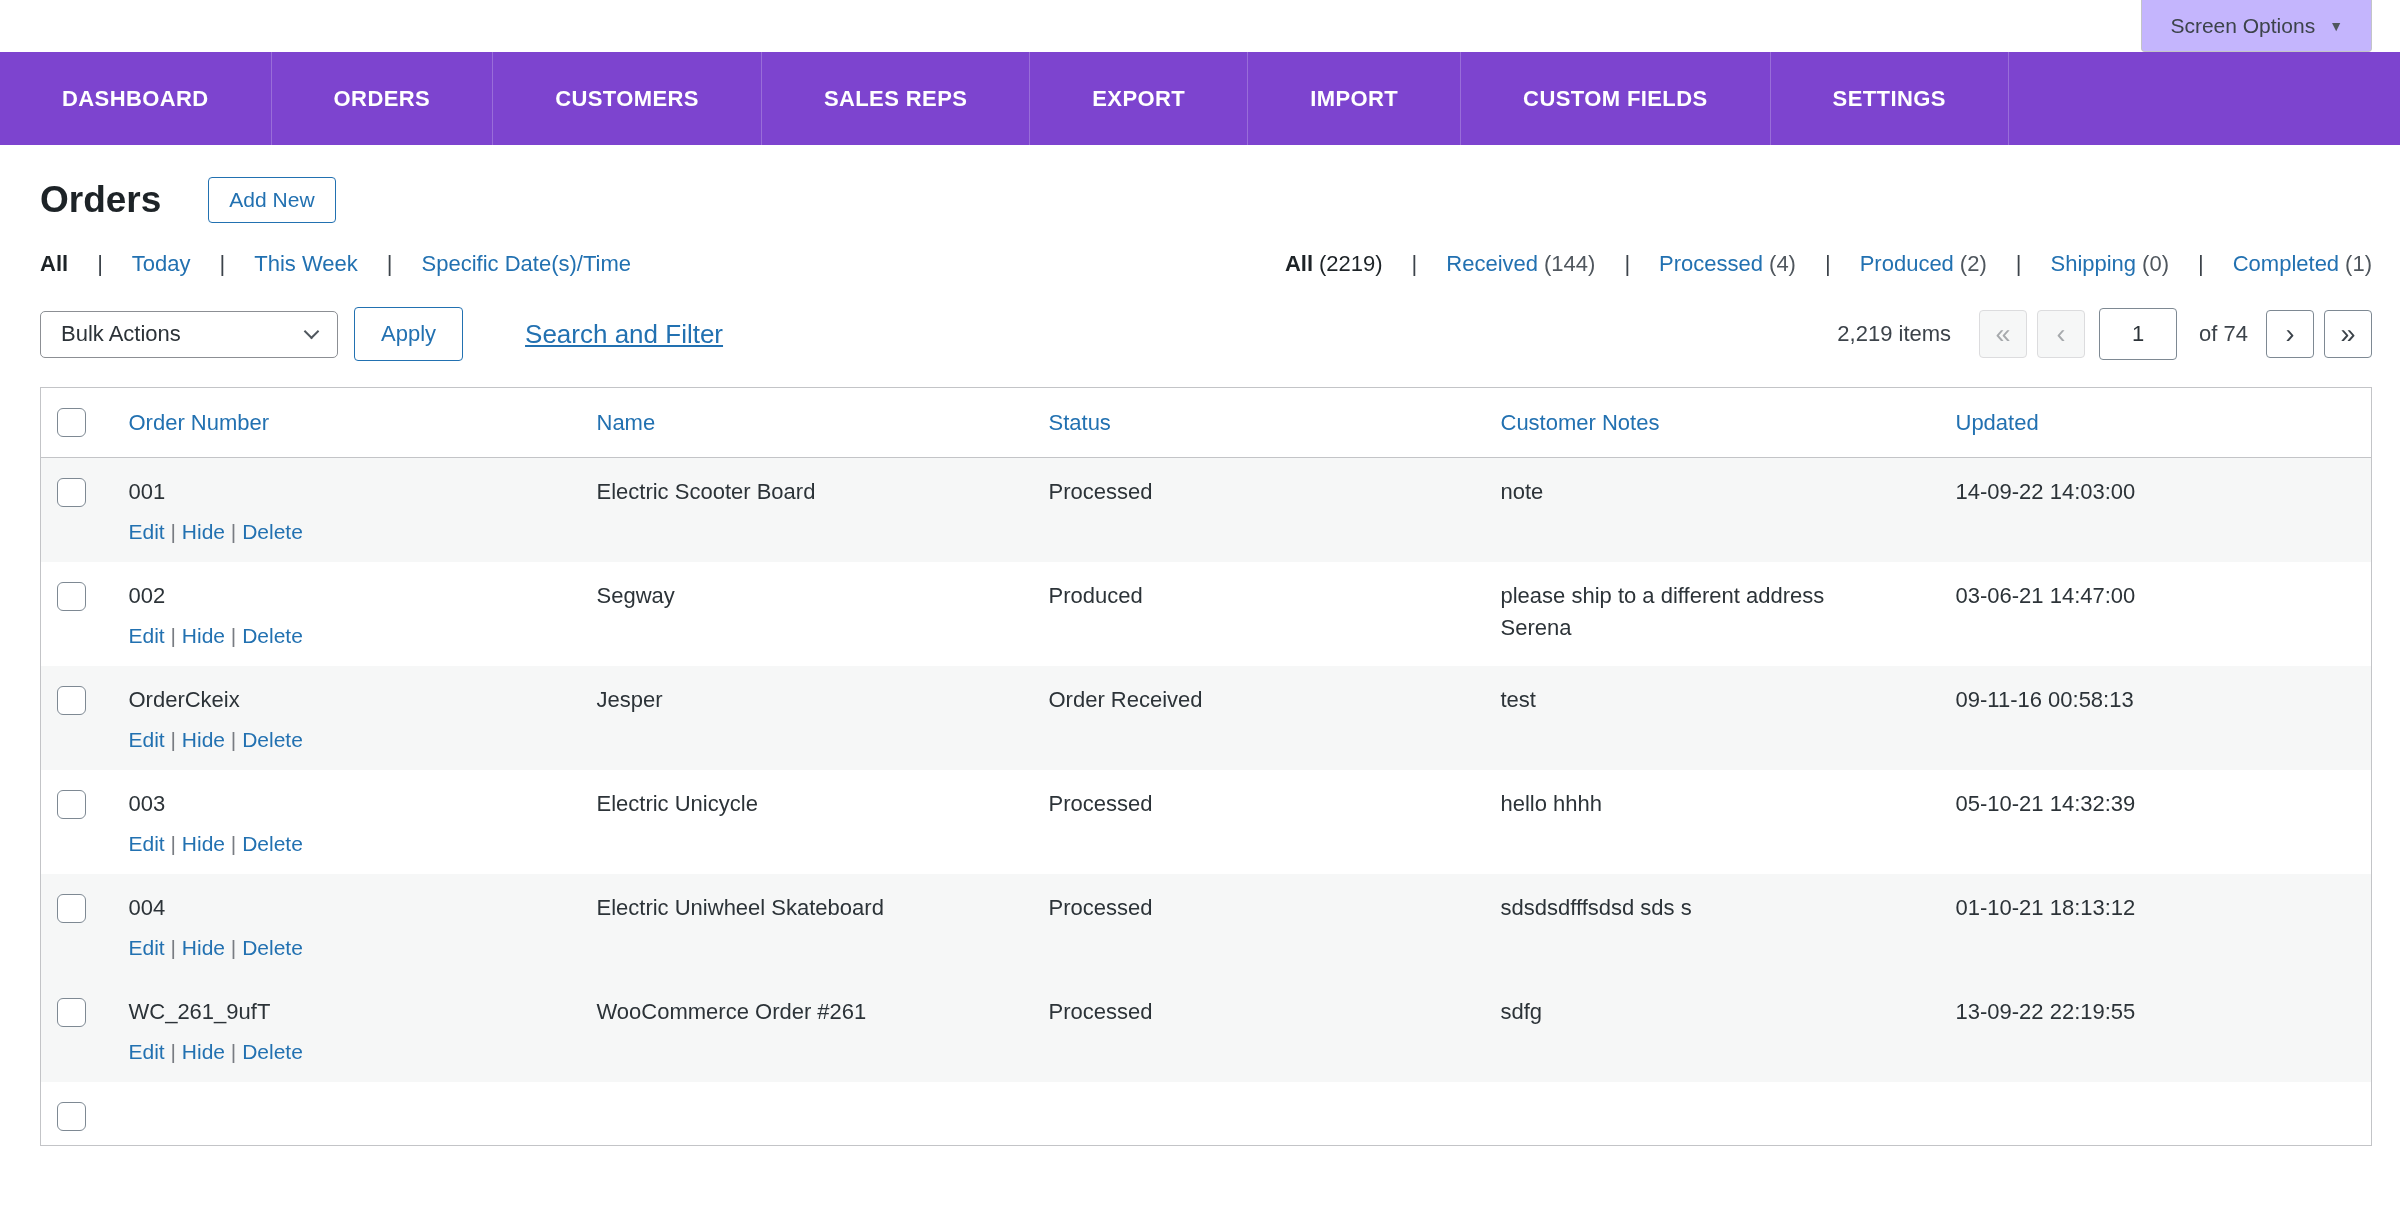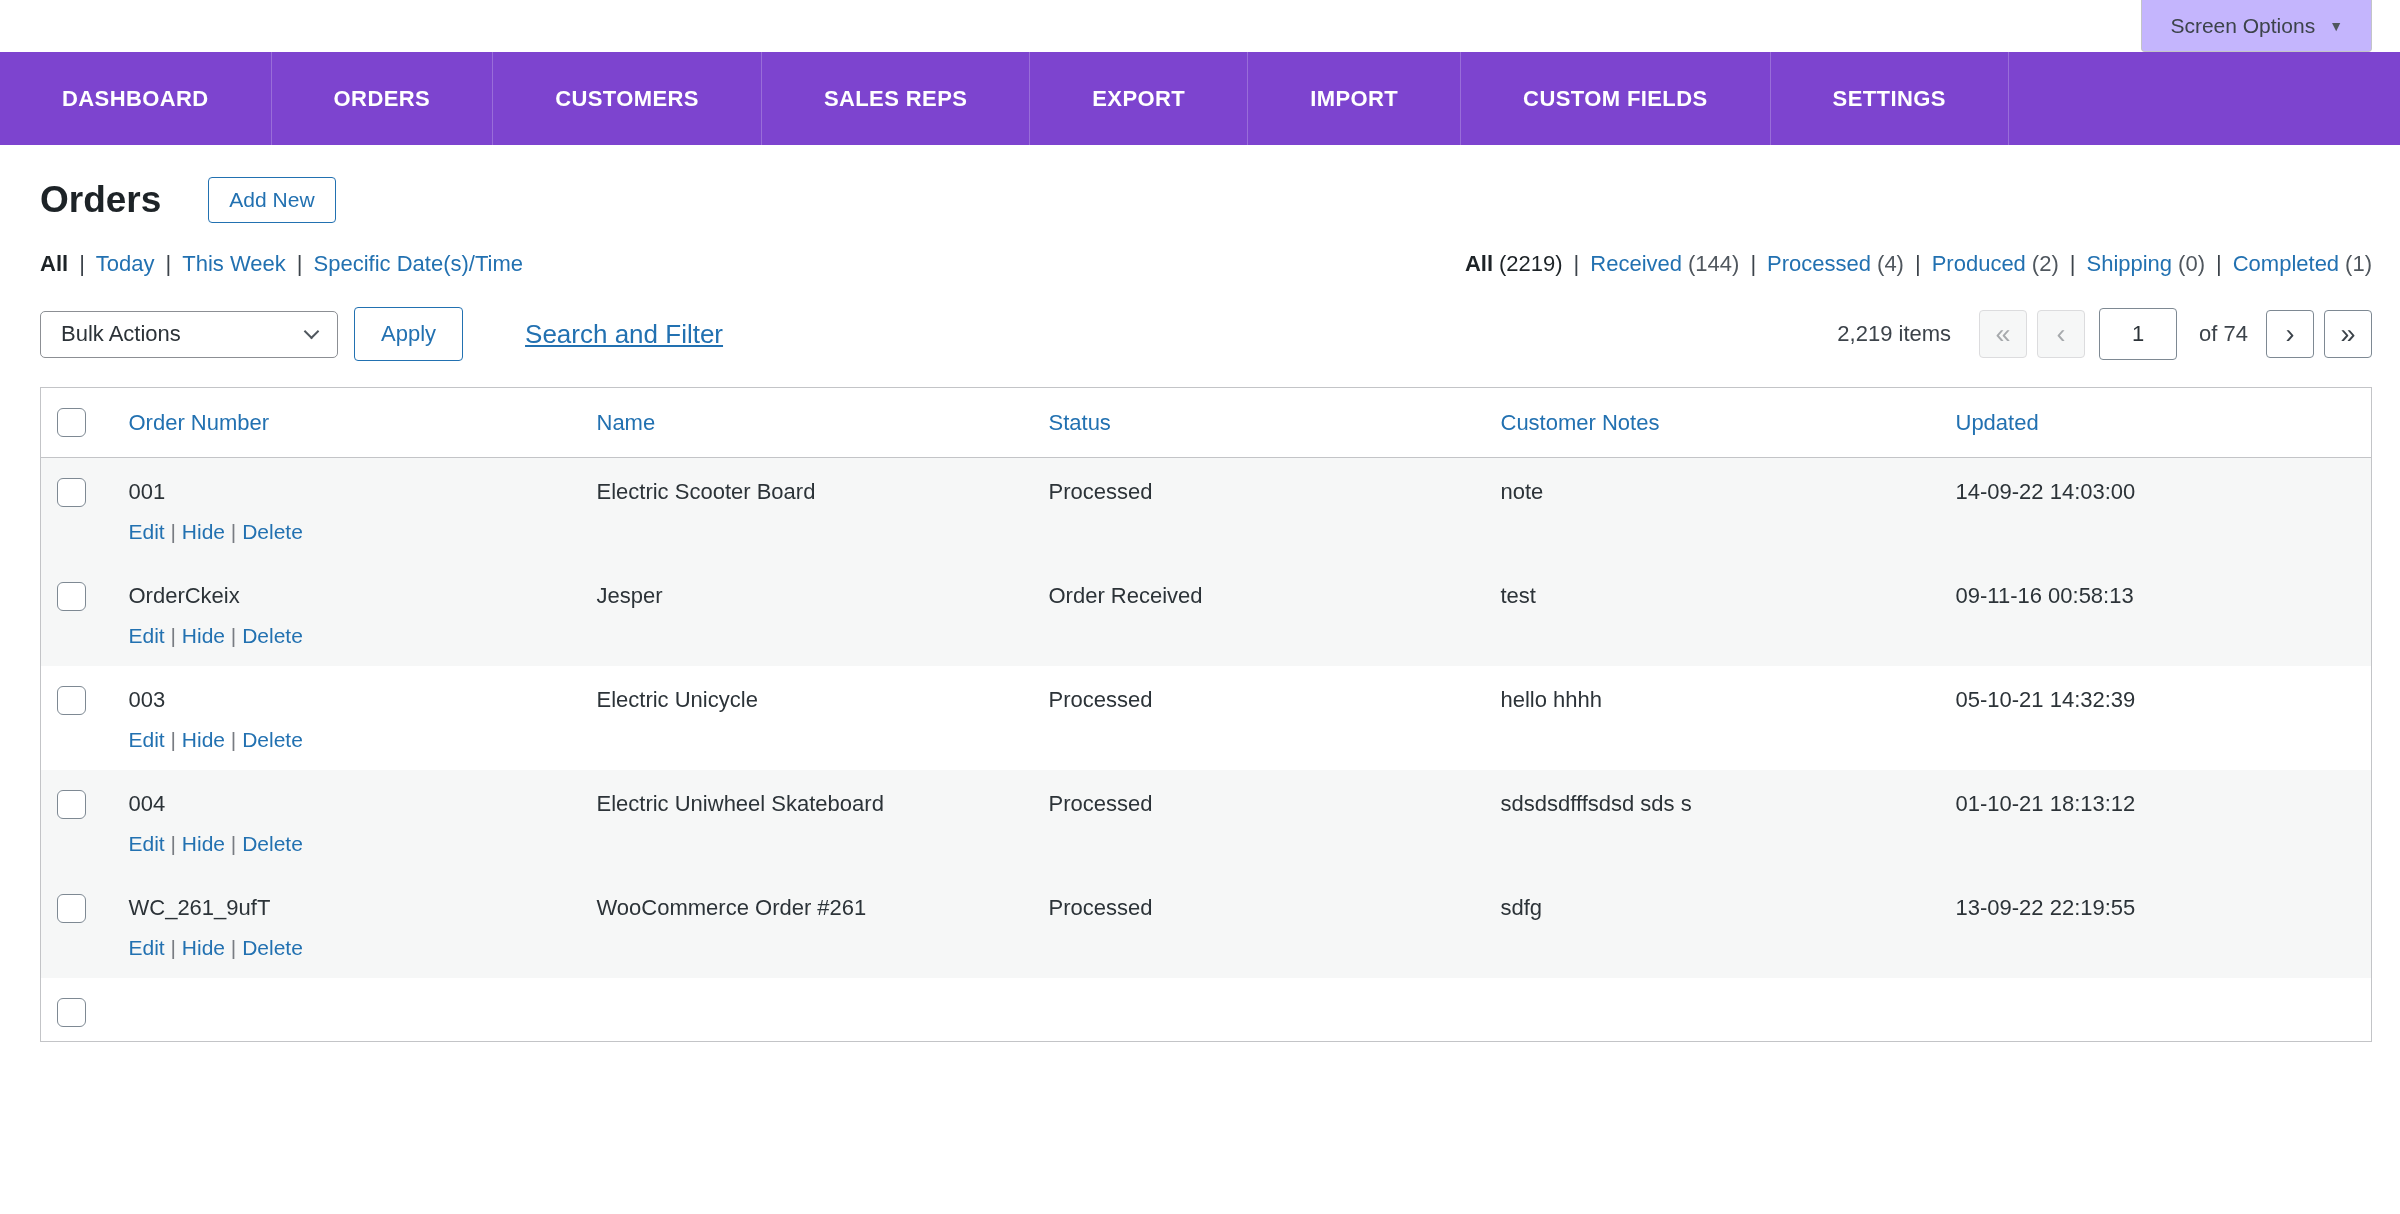--- a/index.html
+++ b/index.html
@@ -34,21 +34,21 @@
   
   .title-row { margin-top:32px; display:flex; align-items:center; gap:24px; }
   .page-title { font-size:37px; font-weight:600; color:#1d2327; }
   .add-new-btn {
     font-size:21px; color:var(--link); background:#fff;
     border:1px solid var(--link); border-radius:4px; padding:10px 20px; cursor:pointer;margin-left:23px;
   }
 
   
   .filters-row { margin-top:28px; display:flex; justify-content:space-between; align-items:baseline; font-size:22px; }
-  .filter-list { display:flex; align-items:baseline; flex-wrap:wrap; }
+  .filter-list { display:flex; align-items:baseline; flex-wrap:wrap;gap:18px; }
   .filter-link { color:var(--link); }
   .filter-link.active { color:#1d2327; font-weight:700; }
   .filter-link .count { color:#50575e; margin-left:6px; font-weight:400; }
   .filter-link.active .count { color:#1d2327; }
   .sep { color:#3c434a; margin:0 11px; }
 
   
   .toolbar { margin-top:30px; display:flex; justify-content:space-between; align-items:center; }
   .toolbar-left { display:flex; align-items:center; }
   .bulk-select {
@@ -225,20 +225,33 @@
     </td>
     <td>
       <div class="order-number">001</div>
       <div class="row-actions"><a href="#" class="row-action">Edit</a><span class="act-sep"> | </span><a href="#" class="row-action">Hide</a><span class="act-sep"> | </span><a href="#" class="row-action">Delete</a></div>
     </td>
     <td>Electric Scooter Board</td>
     <td>Processed</td>
     <td><span class="note-text">note</span></td>
     <td>14-09-22 14:03:00</td>
   </tr>
+        <tr>
+    <td class="cb-col">
+      <input type="checkbox" style="">
+    </td>
+    <td>
+      <div class="order-number">002</div>
+      <div class="row-actions"><a href="#" class="row-action">Edit</a><span class="act-sep"> | </span><a href="#" class="row-action">Hide</a><span class="act-sep"> | </span><a href="#" class="row-action">Delete</a></div>
+    </td>
+    <td>Segway</td>
+    <td>Produced</td>
+    <td><span class="note-text">please ship to a different address Serena</span></td>
+    <td>03-06-21 14:47:00</td>
+  </tr>
         <tr class="alt">
     <td class="cb-col">
       <input type="checkbox" style="">
     </td>
     <td>
       <div class="order-number">OrderCkeix</div>
       <div class="row-actions"><a href="#" class="row-action">Edit</a><span class="act-sep"> | </span><a href="#" class="row-action">Hide</a><span class="act-sep"> | </span><a href="#" class="row-action">Delete</a></div>
     </td>
     <td>Jesper</td>
     <td>Order Received</td>

